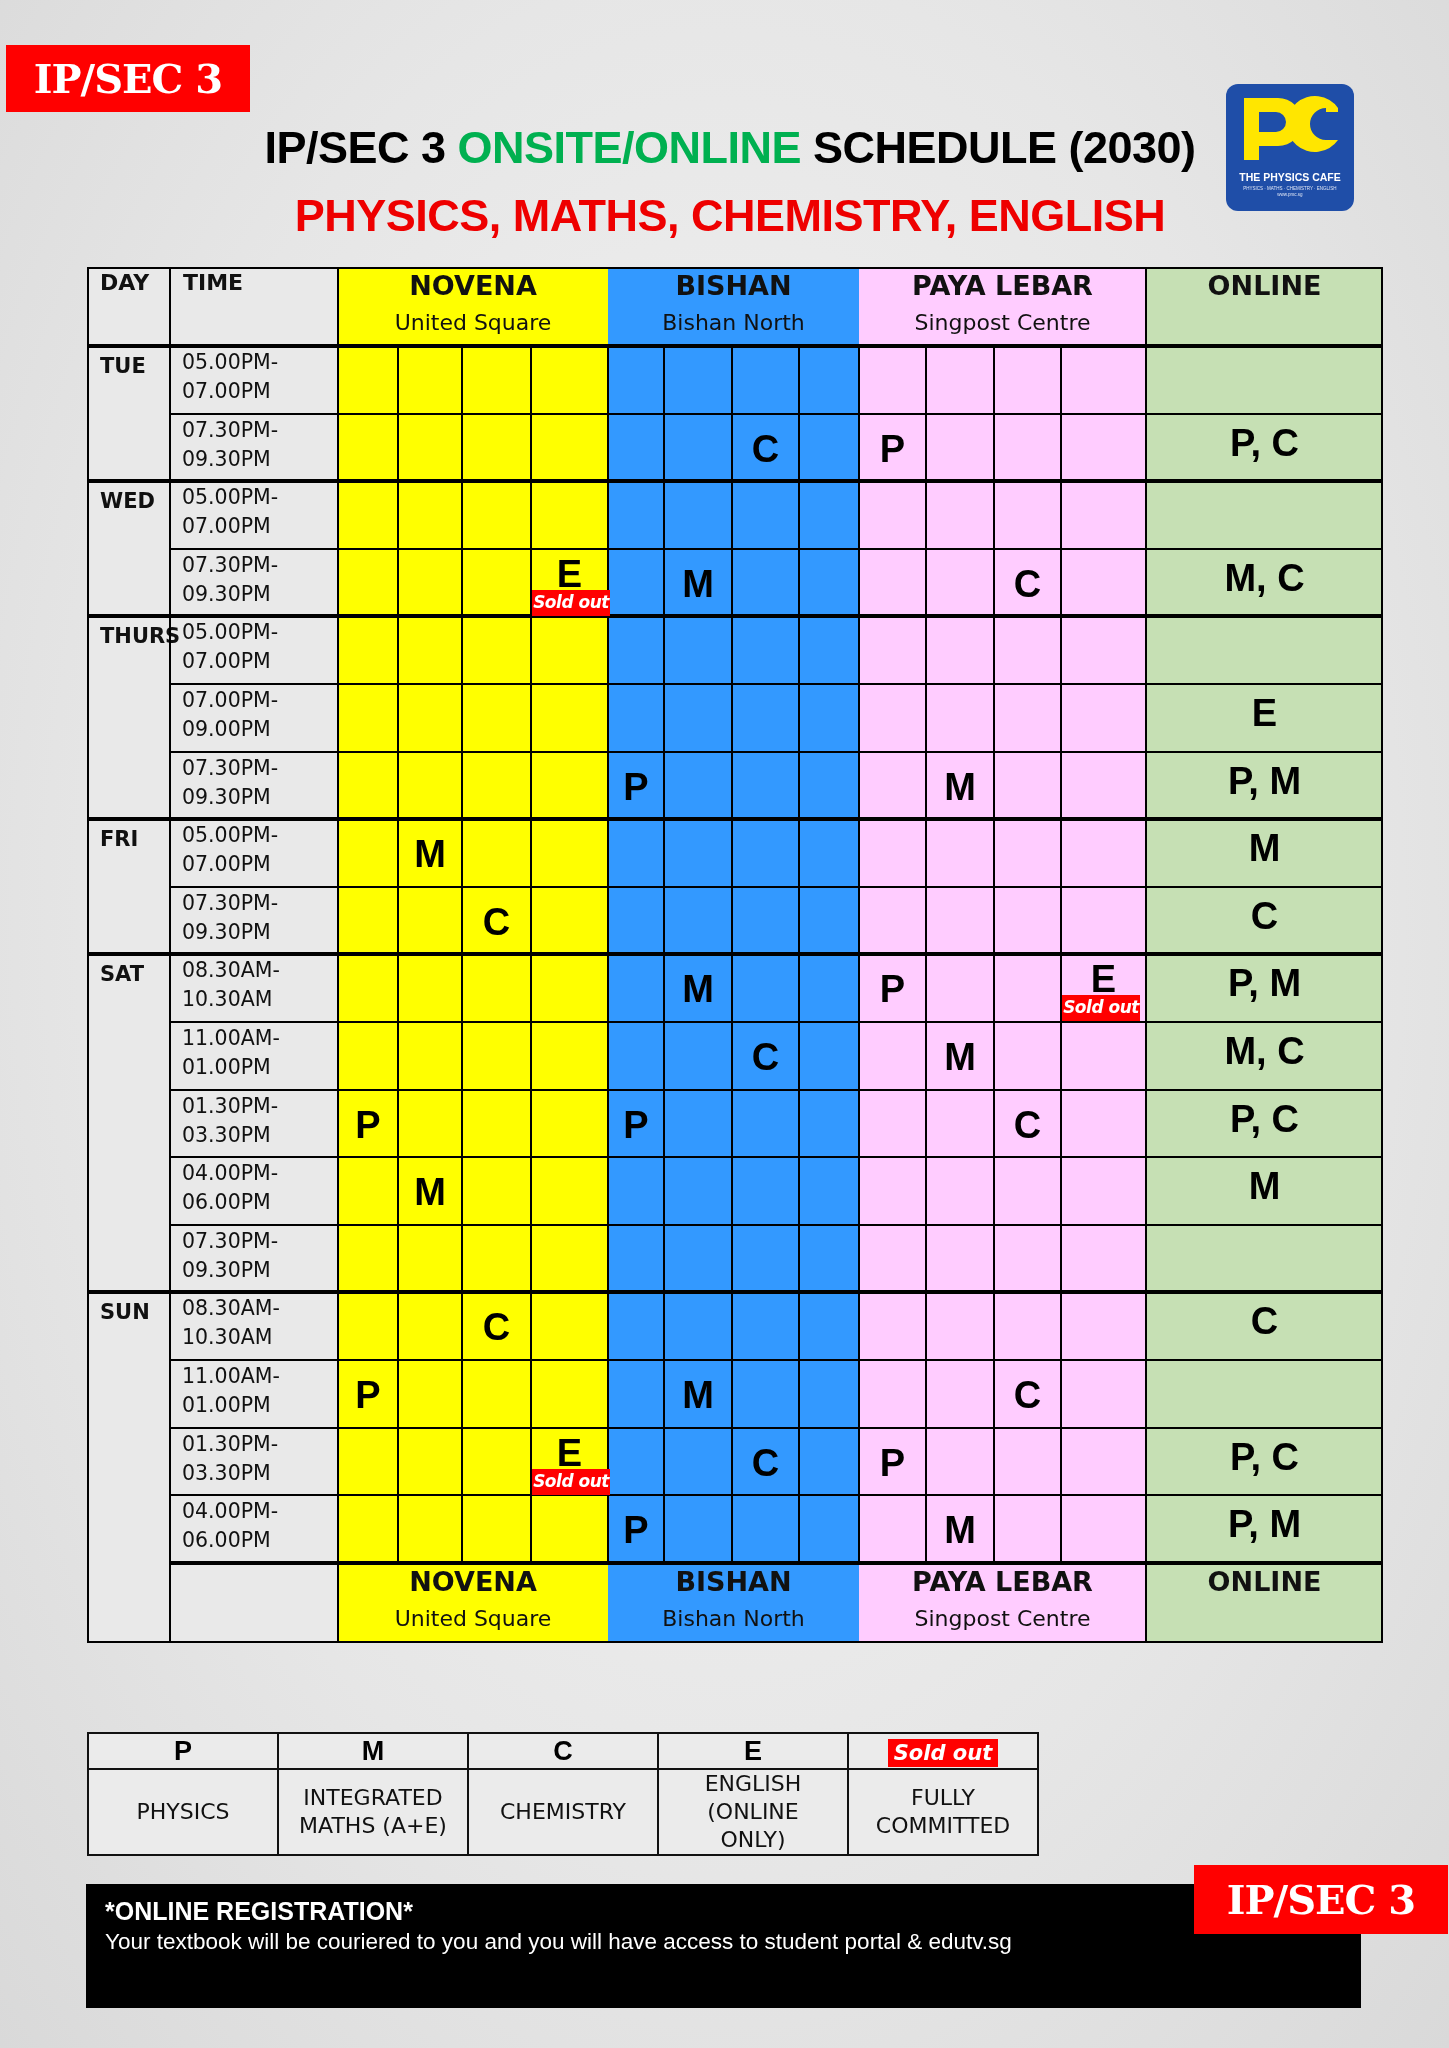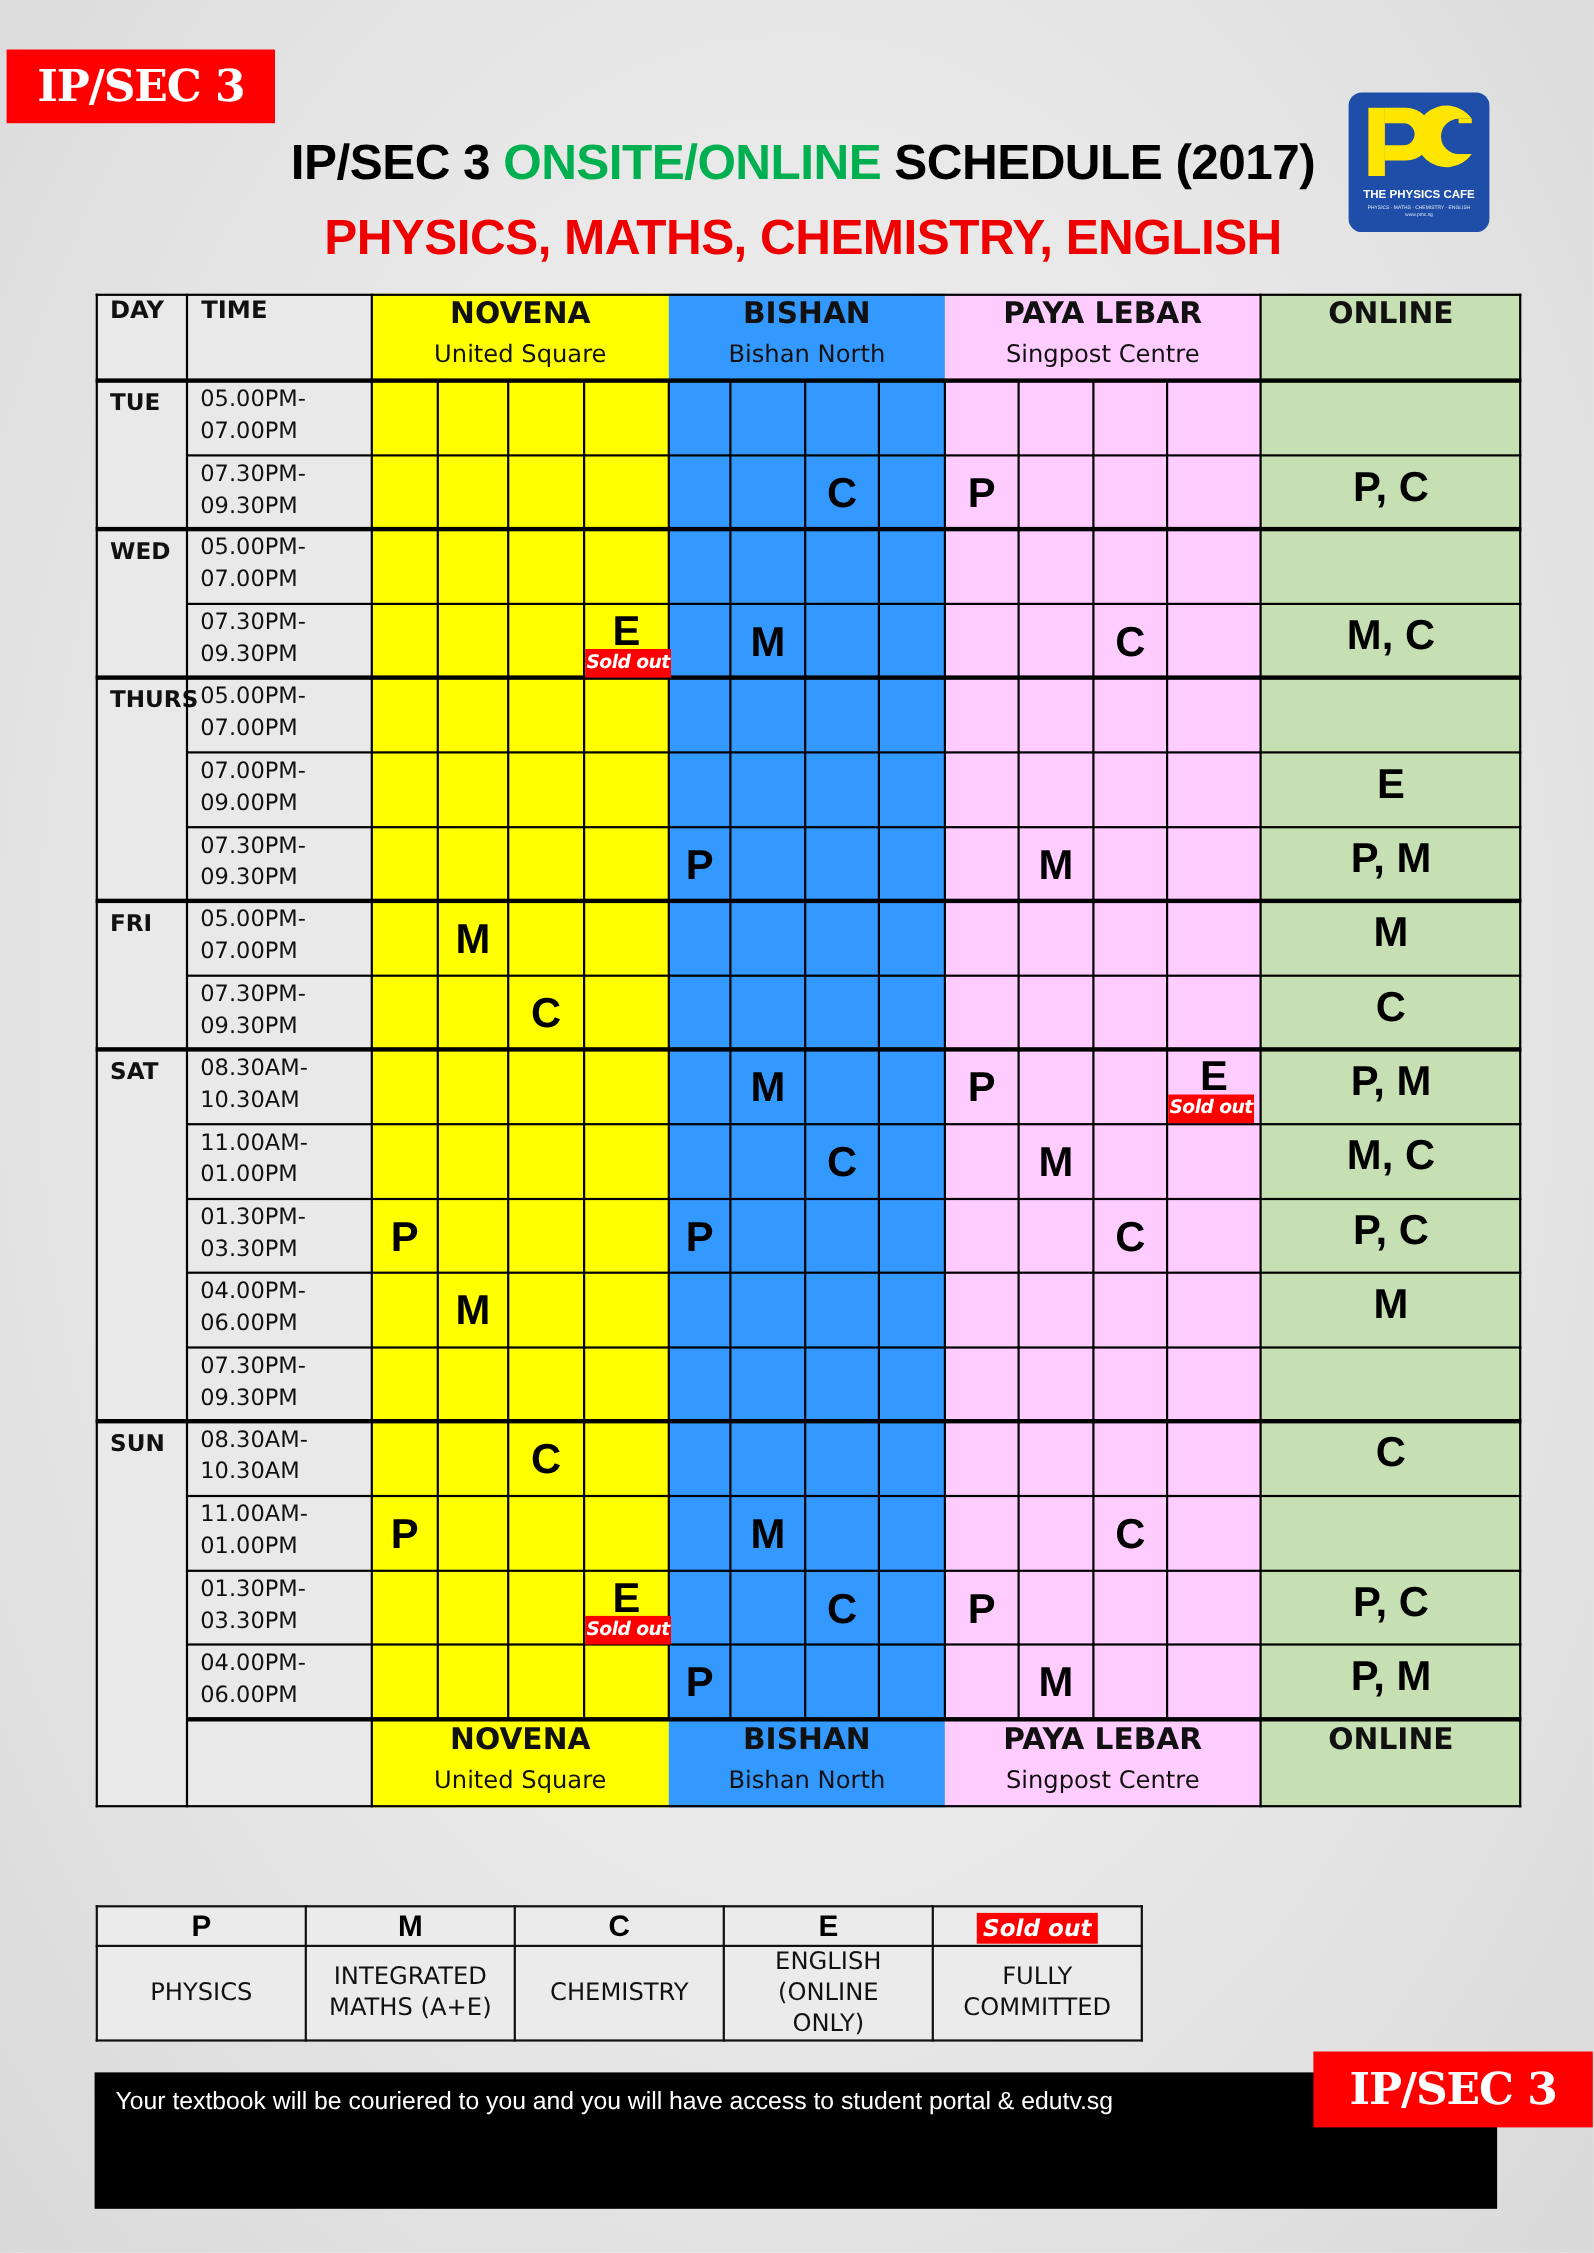--- a/index.html
+++ b/index.html
@@ -76,21 +76,21 @@
   }
   .reg-title { font-weight: bold; font-size: 25px; line-height: 32px; }
   .reg-text { font-size: 22.5px; line-height: 30px; }
   .reg-text a { color: #fff; text-decoration: underline; }
 </style>
 </head>
 <body>
 
 <div id="badge-top" class="badge">IP/SEC 3</div>
 
-<div class="title1"><span>IP/SEC 3 </span><span class="green">ONSITE/ONLINE</span><span> SCHEDULE (2017)</span></div>
+<div class="title1"><span>IP/SEC 3 </span><span class="green">ONSITE/ONLINE</span><span> SCHEDULE (2030)</span></div>
 <div class="title2">PHYSICS, MATHS, CHEMISTRY, ENGLISH</div>
 
 <div class="logo">
   <svg width="128" height="90" viewBox="0 0 128 90">
 
     <rect x="18" y="14" width="15" height="62" fill="#ffe600"></rect>
 
     <path d="M18 14 H52 A24 24 0 0 1 52 62 H33 V48 H50 A10 10 0 0 0 50 28 H33 V14 Z" fill="#ffe600"></path>
 
     <path d="M112 24 A28 28 0 1 0 112 56 L100 56 A15 15 0 1 1 100 24 Z" fill="#ffe600"></path>
@@ -392,16 +392,17 @@
         <td class="lg-desc">PHYSICS</td>
         <td class="lg-desc">INTEGRATED<br>MATHS (A+E)</td>
         <td class="lg-desc">CHEMISTRY</td>
         <td class="lg-desc">ENGLISH<br>(ONLINE<br>ONLY)</td>
         <td class="lg-desc">FULLY<br>COMMITTED</td>
       </tr>
 </tbody>
   </table>
 
 <div class="reg">
+  <div class="reg-title">*ONLINE REGISTRATION*</div>
   <div class="reg-text">Your textbook will be couriered to you and you will have access to student portal &amp; edutv.sg</div>
 </div>
 
 <div id="badge-bottom" class="badge">IP/SEC 3</div>
 
 </body></html>

